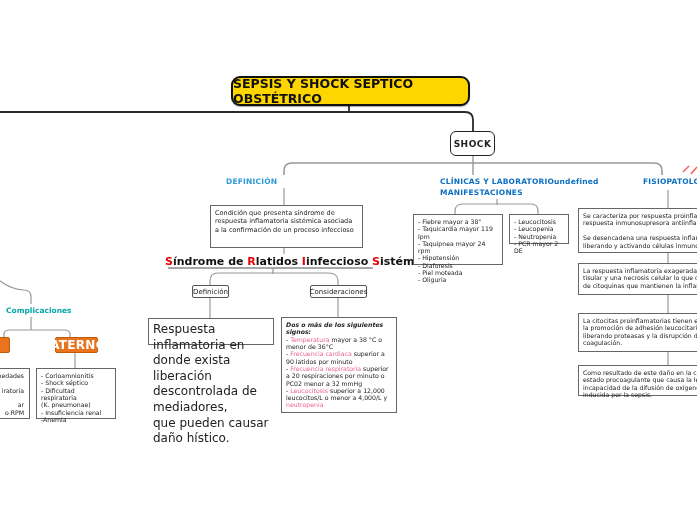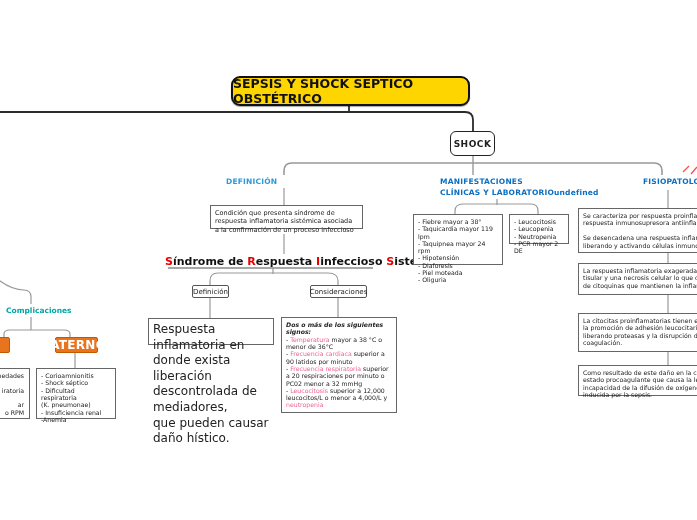--- a/index.html
+++ b/index.html
@@ -17,21 +17,21 @@
             border-radius:6px;display:flex;align-items:center;justify-content:center;
             font-weight:bold;font-size:9px;letter-spacing:.5px;}
 
   .branch-label{position:absolute;font-weight:bold;font-size:7.5px;letter-spacing:.2px;white-space:nowrap;}
   .n-def-label{left:226px;top:177px;color:#2E9AD6;}
   .n-man-label{left:440px;top:177px;color:#0B6FC2;line-height:1.45;}
   .n-fis-label{left:643px;top:177px;color:#0B6FC2;}
   .n-comp-label{left:6px;top:306px;color:#00A6A6;font-size:7.5px;font-weight:bold;white-space:nowrap;}
 
   .txtbox{background:#fff;border:1px solid #666;font-size:6.5px;line-height:1.3;padding:3px 4px;}
-  .n-defintro{left:210px;top:205px;width:153px;height:24px;}
+  .n-defintro{left:210px;top:205px;width:153px;height:43px;}
   .n-sirs{left:165px;top:255px;font-weight:bold;font-size:11px;white-space:nowrap;color:#111;}
   .smallnode{background:#fff;border:1px solid #555;border-radius:2px;font-size:7px;
              display:flex;align-items:center;justify-content:center;}
   .n-defnode{left:192px;top:285px;width:37px;height:13px;}
   .n-consnode{left:310px;top:285px;width:57px;height:13px;}
   .n-deftext{left:148px;top:318px;width:126px;height:27px;font-size:12px;line-height:1.3;}
   .n-constext{left:281px;top:317px;width:116px;font-size:6.2px;line-height:1.18;}
   .n-constext .hdr{font-weight:bold;font-style:italic;}
 
   .n-clinical{left:413px;top:214px;width:90px;height:51px;font-size:6.2px;line-height:1.17;}
@@ -80,30 +80,30 @@
     </g>
   </svg>
 
   <div class="node n-title">SEPSIS Y SHOCK SÉPTICO OBSTÉTRICO</div>
 
   <div class="node n-sepsis">SHOCK</div>
 
   <div class="branch-label n-def-label">DEFINICIÓN</div>
 
   <div class="branch-label n-man-label">
+    <div>CLÍNICAS Y LABORATORIOundefined</div>
     <div>MANIFESTACIONES</div>
-    <div>CLÍNICAS Y LABORATORIOundefined</div>
   </div>
 
   <div class="branch-label n-fis-label">FISIOPATOLOGÍA</div>
 
   <div class="node n-comp-label">Complicaciones</div>
 
   <div class="node txtbox n-defintro">Condición que presenta síndrome de<br>respuesta inflamatoria sistémica asociada<br>a la confirmación de un proceso infeccioso</div>
-  <div class="node n-sirs"><span class="hl-red">S</span><span>índrome de </span><span class="hl-red">R</span><span>espuesta </span><span class="hl-red">I</span><span>infeccioso </span><span class="hl-red">S</span><span>istémica</span></div>
+  <div class="node n-sirs"><span class="hl-red">S</span><span>índrome de </span><span class="hl-red">R</span><span>latidos </span><span class="hl-red">I</span><span>infeccioso </span><span class="hl-red">S</span><span>istémica</span></div>
   <div class="node smallnode n-defnode">Definición</div>
   <div class="node smallnode n-consnode">Consideraciones</div>
   <div class="node txtbox n-deftext">Respuesta inflamatoria en donde exista<br>liberación descontrolada de mediadores,<br>que pueden causar daño hístico.</div>
   <div class="node txtbox n-constext">
     <div class="hdr">Dos o más de los siguientes signos:</div>
     <div><span>- </span><span class="hl-pink">Temperatura</span><span> mayor a 38 °C o menor de 36°C</span></div>
     <div><span>- </span><span class="hl-pink">Frecuencia cardiaca</span><span> superior a 90 latidos por minuto</span></div>
     <div><span>- </span><span class="hl-pink">Frecuencia respiratoria</span><span> superior a 20 respiraciones por minuto o PC02 menor a 32 mmHg</span></div>
     <div><span>- </span><span class="hl-pink">Leucocitosis</span><span> superior a 12,000 leucocitos/L o menor a 4,000/L y </span><span class="hl-pink">neutropenia</span></div>
   </div>

